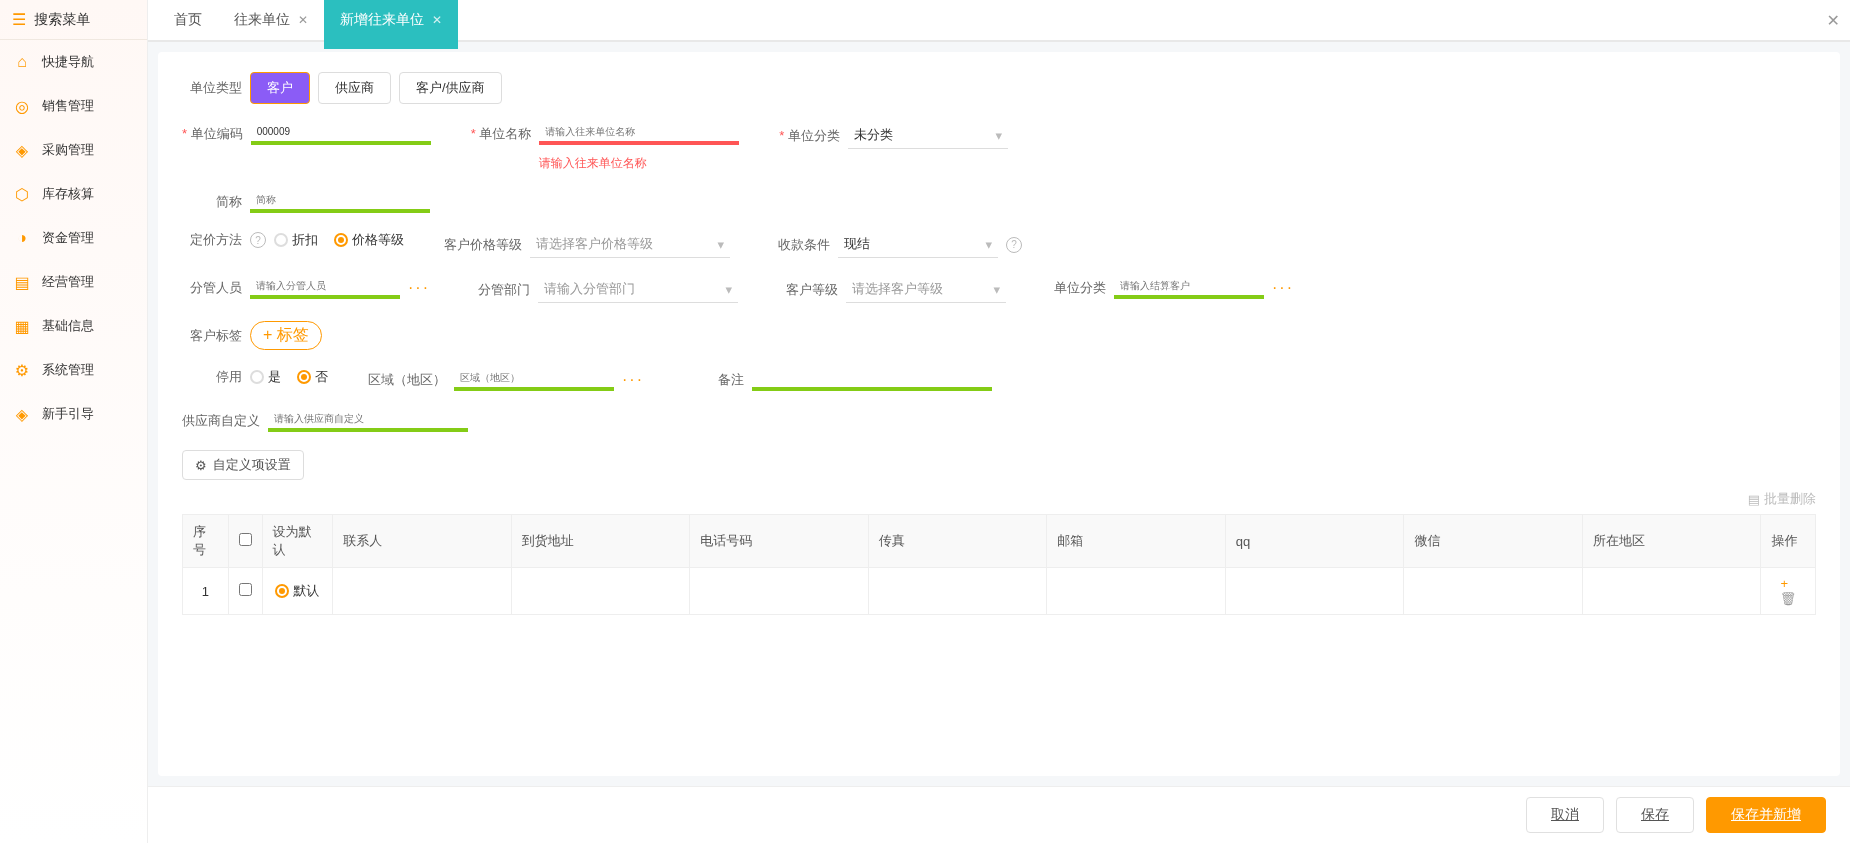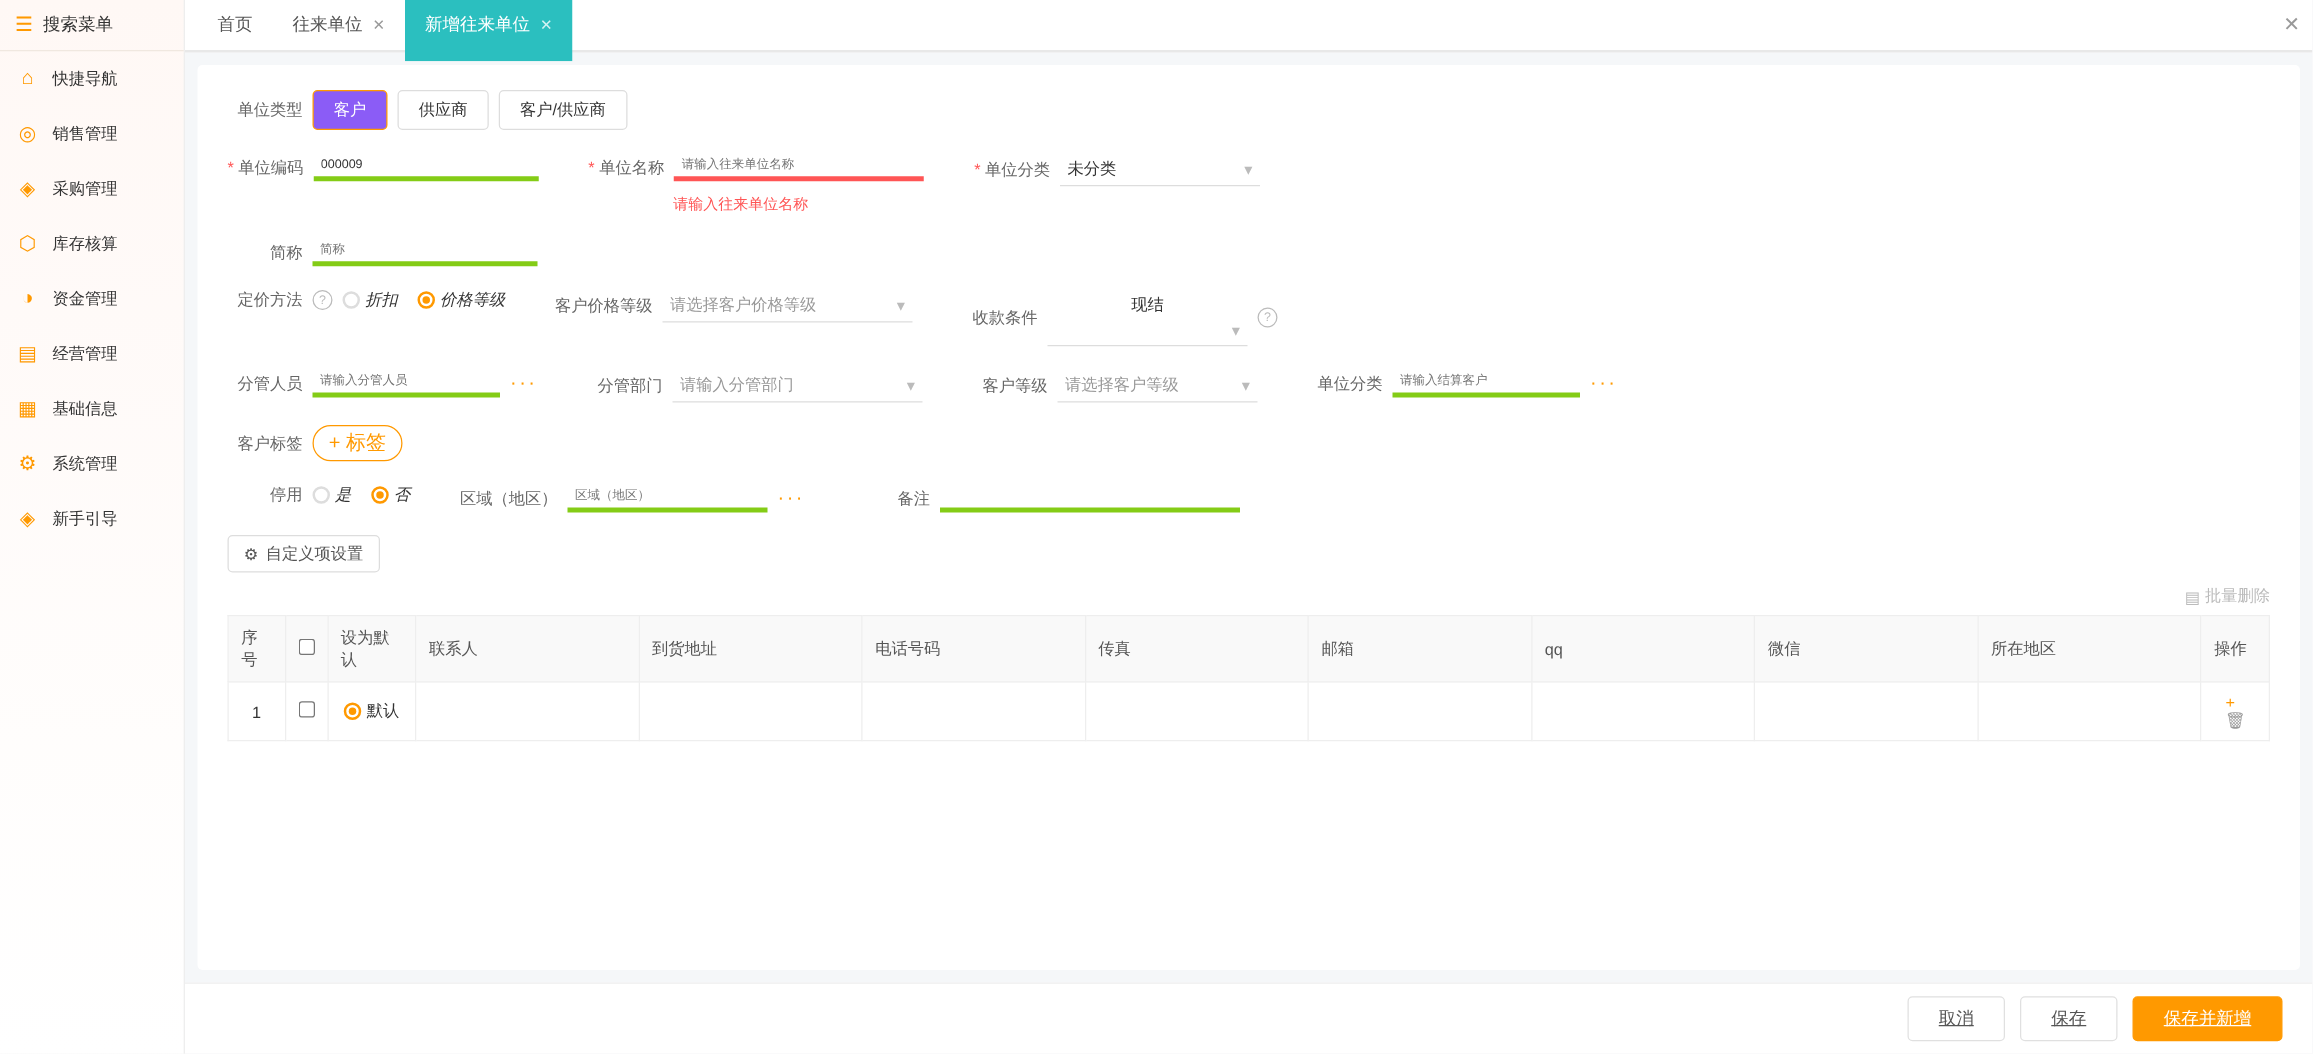--- a/index.html
+++ b/index.html
@@ -190,21 +190,20 @@
       gap: 4px;
     }
     .field-select .chevron { color: #bbb; margin-left: auto; }
     .field-select.has-value { color: #333; }
 
     
     .radio-group {
       display: flex;
       align-items: flex-start;
       gap: 16px;
-      font-style: italic;
     }
     .radio-item {
       display: flex;
       align-items: center;
       gap: 4px;
       cursor: pointer;
       font-size: 13px;
       color: #333;
     }
     .radio-circle {
@@ -462,21 +461,21 @@
       </div>
       <div class="form-field">
         <span class="field-label">客户价格等级</span>
         <div class="field-select" style="min-width:200px;">
           <span>请选择客户价格等级</span>
           <span class="chevron">▾</span>
         </div>
       </div>
       <div class="form-field">
         <span class="field-label">收款条件</span>
-        <div class="field-select has-value" style="min-width:160px;flex-direction:column;">
+        <div class="field-select has-value" style="min-width:160px;">
           <span>现结</span>
           <span class="chevron">▾</span>
         </div>
         <span class="help-icon">?</span>
       </div>
     </div>
 
     <div class="form-row">
       <div class="form-field">
         <span class="field-label">分管人员</span>
@@ -531,20 +530,26 @@
         <span class="field-label">区域（地区）</span>
         <input class="field-input" type="text" style="width: 160px;" placeholder="区域（地区）">
         <span class="more-btn">···</span>
       </div>
       <div class="form-field">
         <span class="field-label">备注</span>
         <input class="field-input" type="text" style="width: 240px;">
       </div>
     </div>
 
+    <div class="form-row">
+      <div class="form-field">
+        <span class="field-label">供应商自定义</span>
+        <input class="field-input" type="text" style="width: 200px;" placeholder="请输入供应商自定义">
+      </div>
+    </div>
 
     <div class="table-section">
       <button class="customize-btn">
         <span>⚙</span>
         <span>自定义项设置</span>
       </button>
       <div class="batch-delete">
         <span>▤</span>
         <span>批量删除</span>
       </div>

